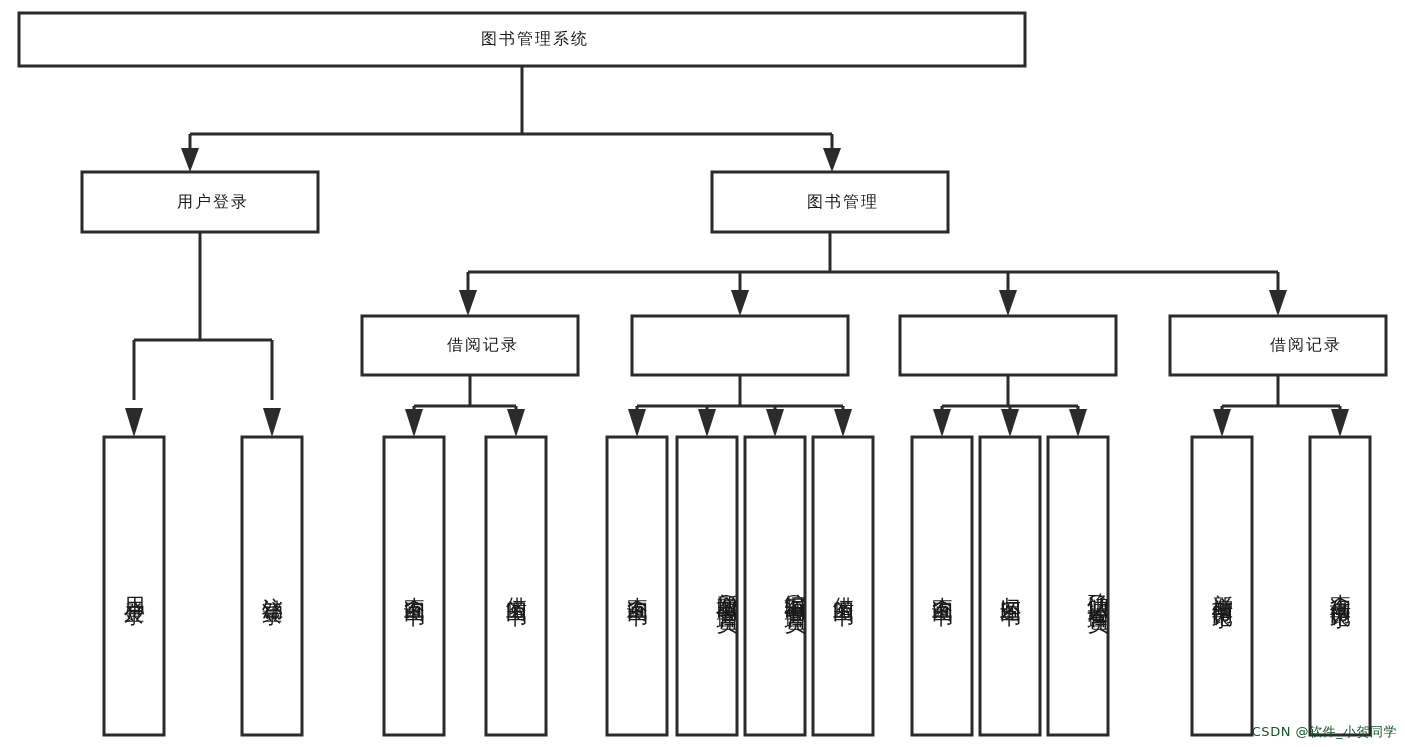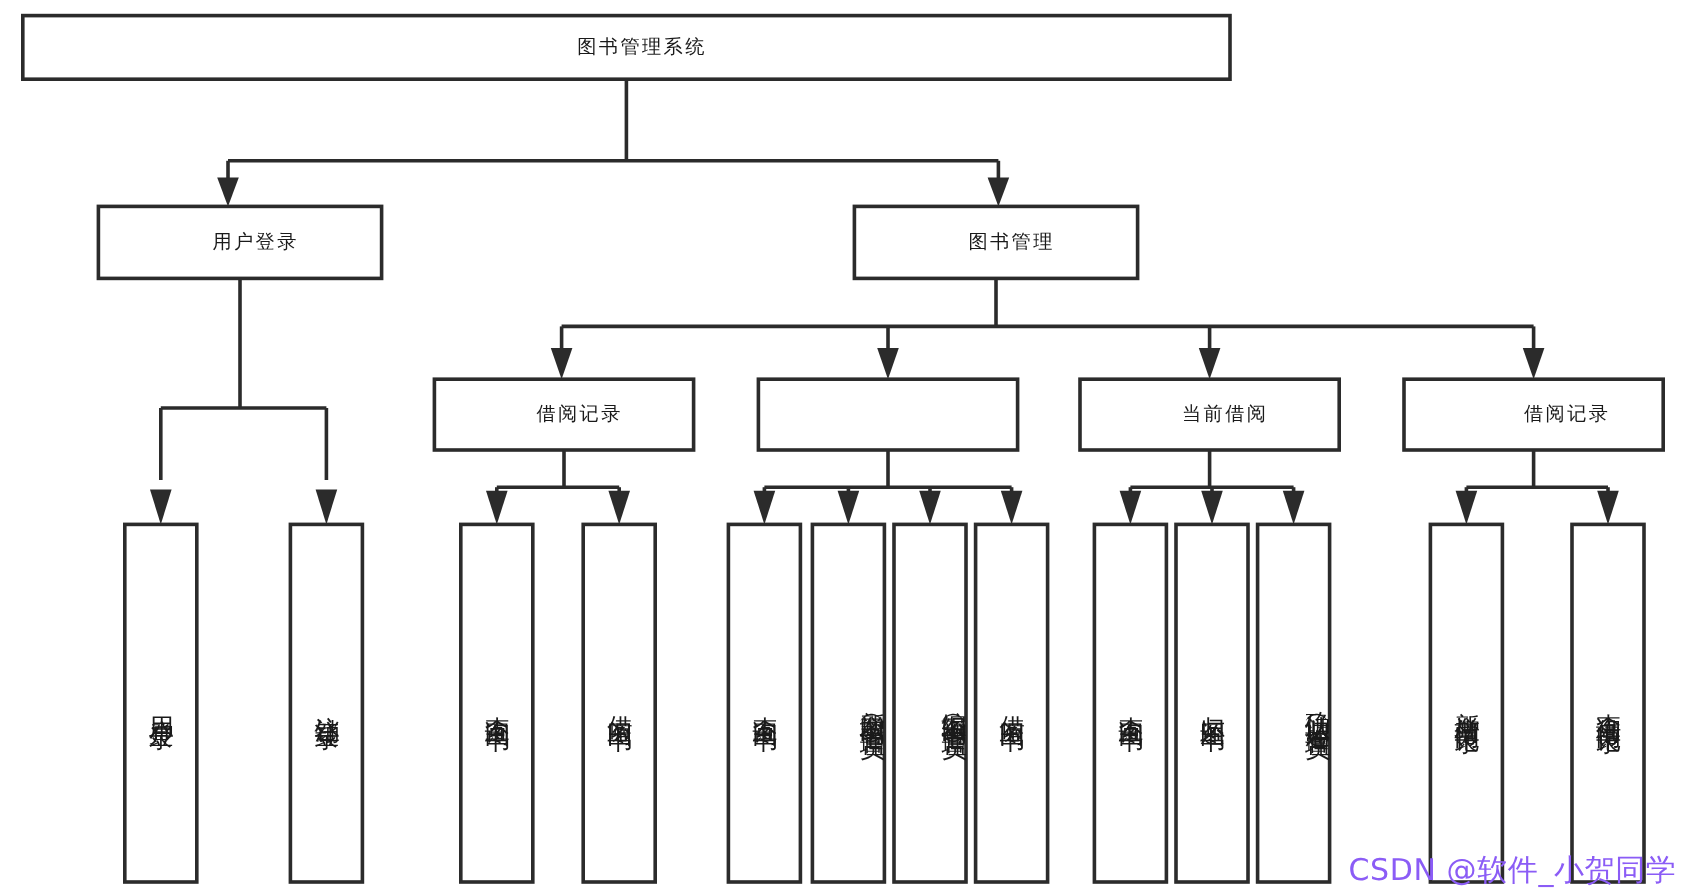--- a/index.html
+++ b/index.html
@@ -69,22 +69,22 @@
     display: flex;
     align-items: center;
     justify-content: center;
     margin-left: 13px;
   }
   .watermark {
     position: absolute;
     right: 8px;
     bottom: 6px;
     font-family: "DejaVu Sans", "Liberation Sans", sans-serif;
-    font-size: 25px;
-    color: #8b5cf6;
+    font-size: 13px;
+    color: #14532d;
     letter-spacing: 0.5px;
     white-space: nowrap;
   }
 </style>
 </head>
 <body>
 
 <div id="diagram-root">
 
   <svg class="diagram" viewBox="0 0 1405 747" xmlns="http://www.w3.org/2000/svg">
@@ -181,21 +181,20 @@
       <rect class="node-box" x="1310" y="437" width="60" height="298"></rect>
     </g>
   </svg>
 
   <div class="hlabel" style="left:19px;  top:13px;  width:1006px; height:53px;">图书管理系统</div>
 
   <div class="hlabel" style="left:82px;  top:172px; width:236px; height:60px;">用户登录</div>
   <div class="hlabel" style="left:712px; top:172px; width:236px; height:60px;border-radius:10px;">图书管理</div>
 
   <div class="hlabel" style="left:362px; top:316px; width:216px; height:59px;">借阅记录</div>
-  <div class="hlabel" style="left:900px; top:316px; width:216px; height:59px;">当前借阅</div>
   <div class="hlabel" style="left:1170px;top:316px; width:216px; height:59px;padding-left:15px;">借阅记录</div>
 
   <div class="vlabel" style="left:104px; top:437px; width:60px; height:298px; display:flex; align-items:center; justify-content:center;">用户登录</div>
   <div class="vlabel" style="left:242px; top:437px; width:60px; height:298px; display:flex; align-items:center; justify-content:center;">注销登录</div>
 
   <div class="vlabel" style="left:384px; top:437px; width:60px; height:298px; display:flex; align-items:center; justify-content:center;">查询图书</div>
   <div class="vlabel" style="left:486px; top:437px; width:60px; height:298px; display:flex; align-items:center; justify-content:center;">借阅图书</div>
 
   <div class="vlabel" style="left:607px; top:437px; width:60px; height:298px; display:flex; align-items:center; justify-content:center;">查询图书</div>
   <div class="vlabel" style="left:677px; top:443px; width:60px; height:292px; display:flex; align-items:flex-start; justify-content:center;">新增图书（管理员）</div>

